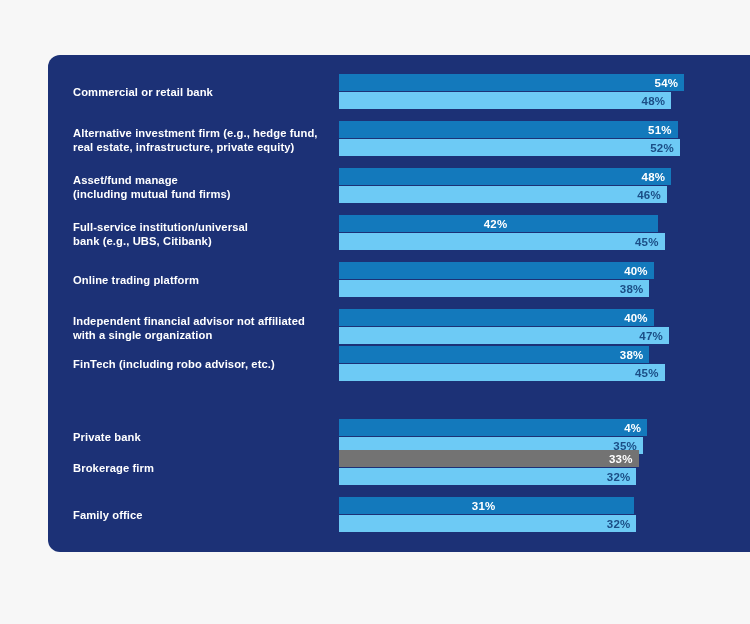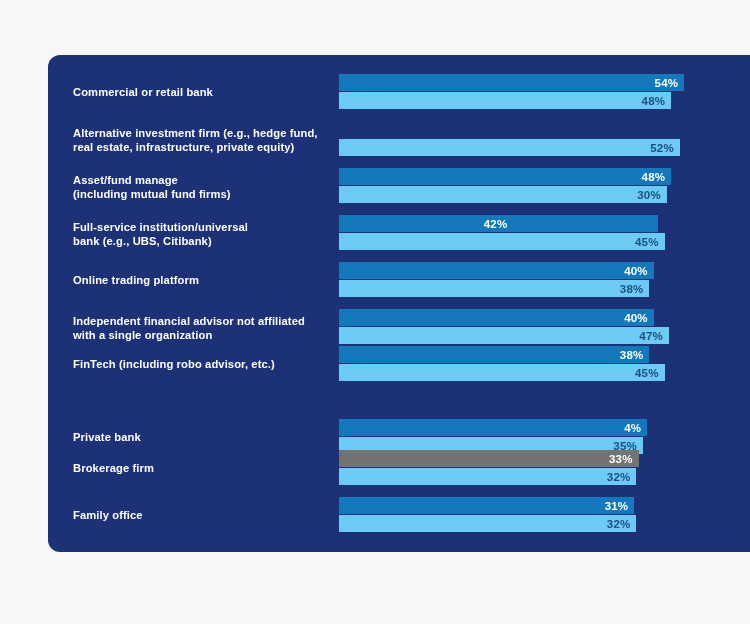--- a/index.html
+++ b/index.html
@@ -86,34 +86,37 @@
           </div>
           <div class="bar bottom" style="left: 0px; width: 332.16px; background: rgb(109, 202, 245);">
             <span class="bar-value">48%</span>
           </div>
         </div>
       </div>
       <div class="row" style="top: 63px;">
         <div class="row-label">Alternative investment firm (e.g., hedge fund,
 real estate, infrastructure, private equity)</div>
         <div class="bars">
+          <div class="bar top" style="left: 0px; width: 338.67px; background: rgb(19, 121, 188);">
+            <span class="bar-value">51%</span>
+          </div>
           <div class="bar bottom" style="left: 0px; width: 340.84px; background: rgb(109, 202, 245);">
             <span class="bar-value">52%</span>
           </div>
         </div>
       </div>
       <div class="row" style="top: 110px;">
         <div class="row-label">Asset/fund manage
 (including mutual fund firms)</div>
         <div class="bars">
           <div class="bar top" style="left: 0px; width: 332.16px; background: rgb(19, 121, 188);">
             <span class="bar-value">48%</span>
           </div>
           <div class="bar bottom" style="left: 0px; width: 327.82px; background: rgb(109, 202, 245);">
-            <span class="bar-value">30%</span>
+            <span class="bar-value">46%</span>
           </div>
         </div>
       </div>
       <div class="row" style="top: 157px;">
         <div class="row-label">Full-service institution/universal
 bank (e.g., UBS, Citibank)</div>
         <div class="bars">
           <div class="bar top" style="left: 0px; width: 319.14px; background: rgb(19, 121, 188); justify-content: center;">
             <span class="bar-value">42%</span>
           </div>
@@ -174,21 +177,21 @@
             <span class="bar-value">33%</span>
           </div>
           <div class="bar bottom" style="left: 0px; width: 297.44px; background: rgb(109, 202, 245);">
             <span class="bar-value">32%</span>
           </div>
         </div>
       </div>
       <div class="row" style="top: 439px;">
         <div class="row-label">Family office</div>
         <div class="bars">
-          <div class="bar top" style="left: 0px; width: 295.27px; background: rgb(19, 121, 188);">
+          <div class="bar top" style="left: 0px; width: 295.27px; background: rgb(19, 121, 188); justify-content: center;">
             <span class="bar-value">31%</span>
           </div>
           <div class="bar bottom" style="left: 0px; width: 297.44px; background: rgb(109, 202, 245);">
             <span class="bar-value">32%</span>
           </div>
         </div>
       </div>
     </div>
 </div>
 

